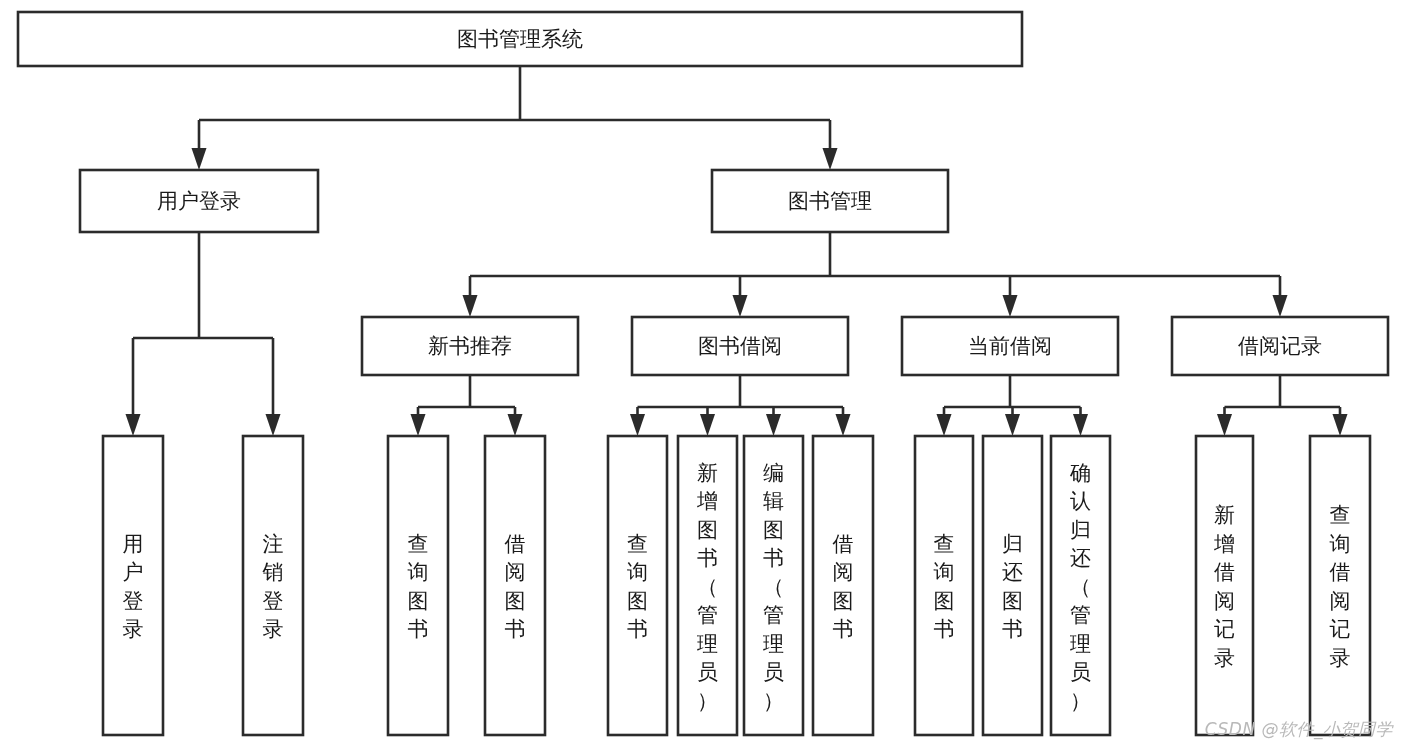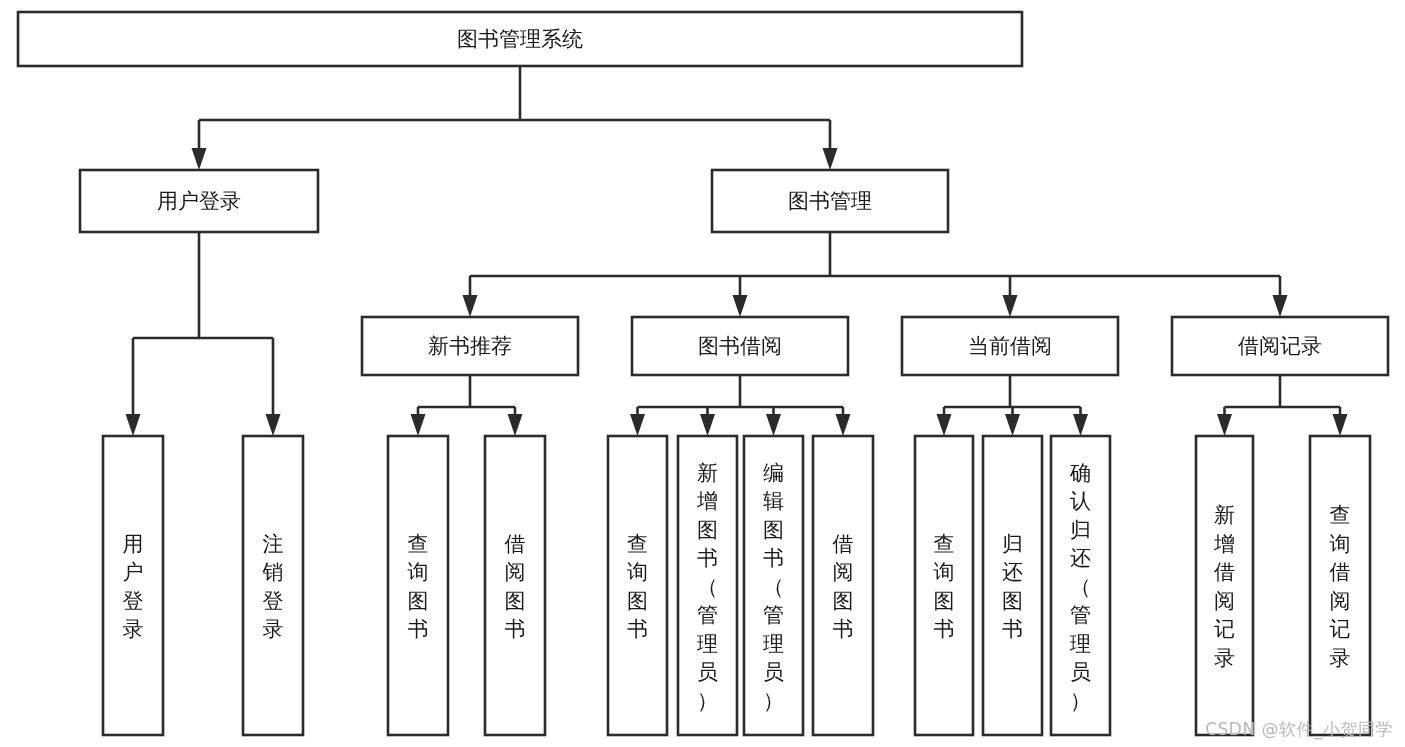--- a/index.html
+++ b/index.html
@@ -56,20 +56,21 @@
   .watermark {
     position: absolute;
     right: 12px;
     bottom: 6px;
     font-family: "DejaVu Sans", "Liberation Sans", sans-serif;
     font-size: 17px;
     color: #b9b9b9;
     letter-spacing: 0.5px;
     white-space: nowrap;
     pointer-events: none;
+    font-style: italic;
   }
 </style>
 </head>
 <body>
 
 <div id="diagram-root">
   <svg id="flow" viewBox="0 0 1405 747" xmlns="http://www.w3.org/2000/svg">
     <g id="edge-layer">
         <g>
           <line class="connector" x1="520" y1="66" x2="520" y2="120"></line>

